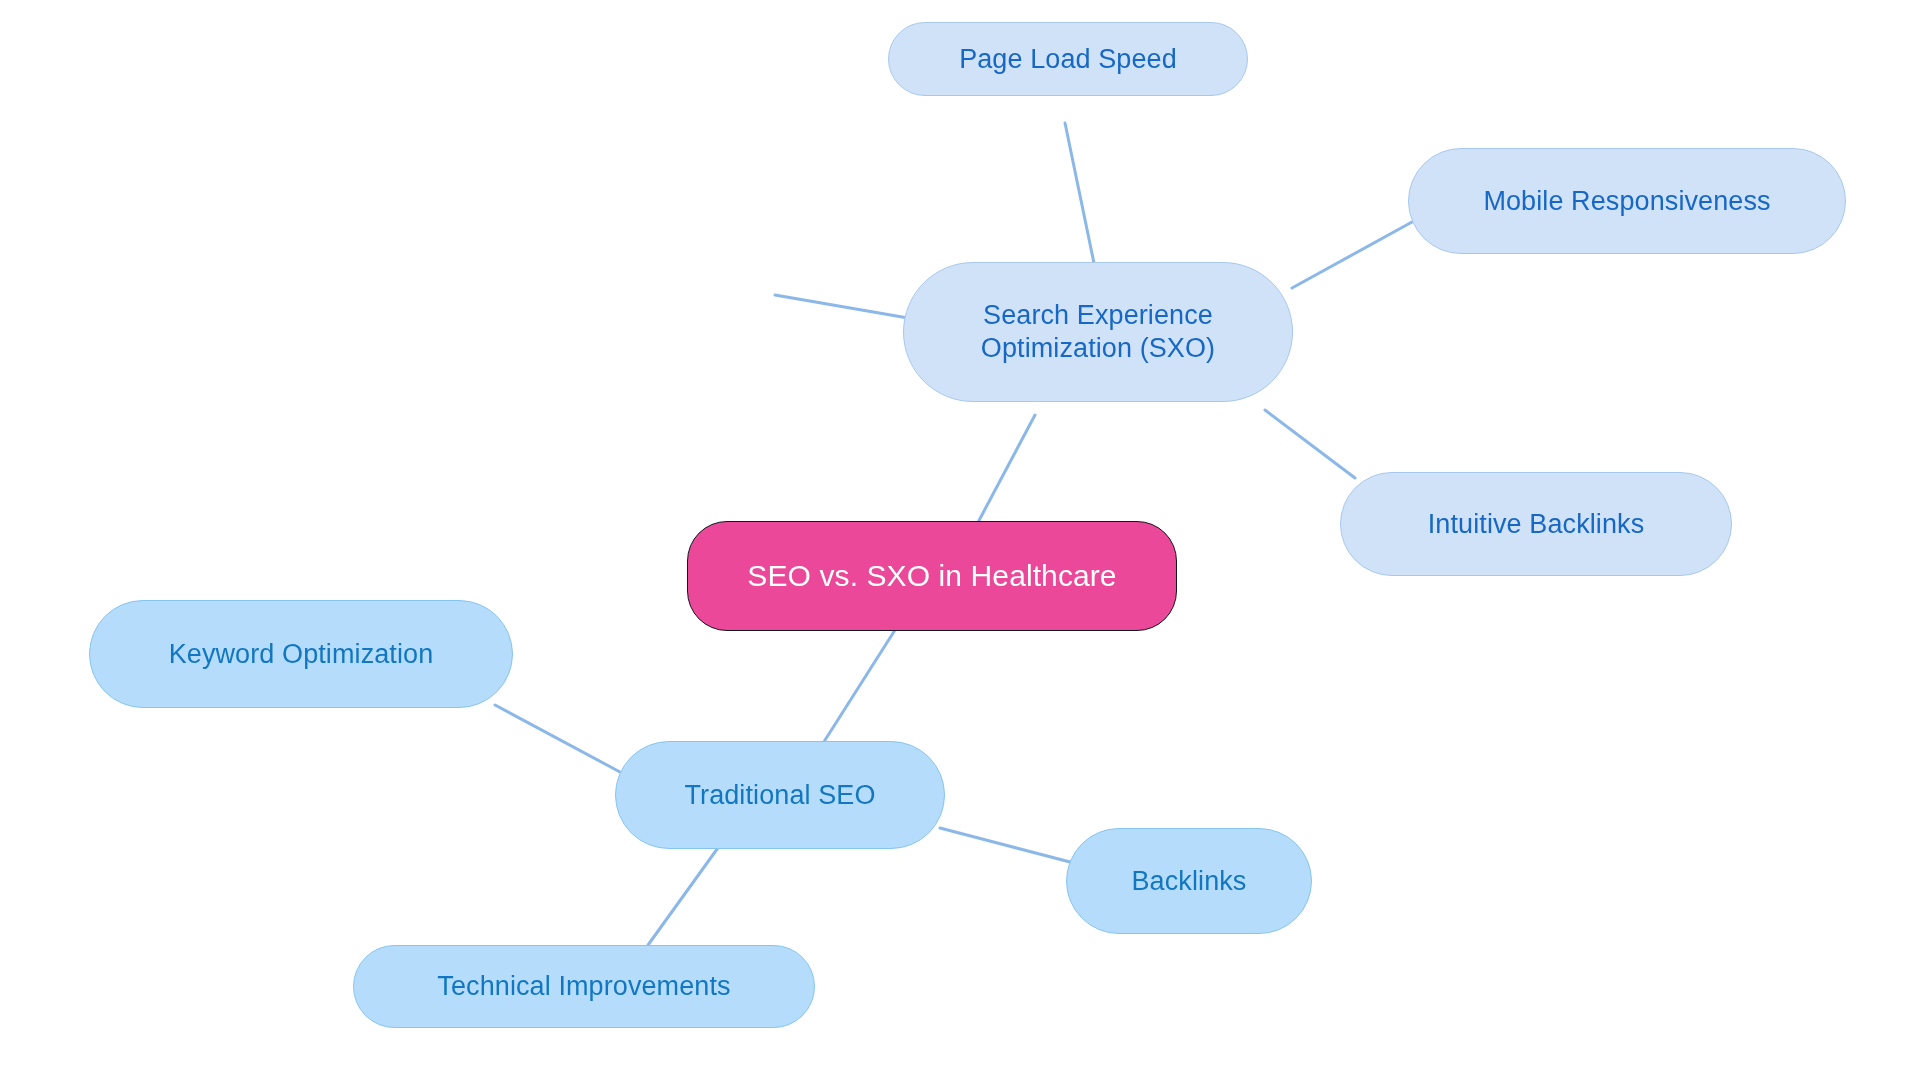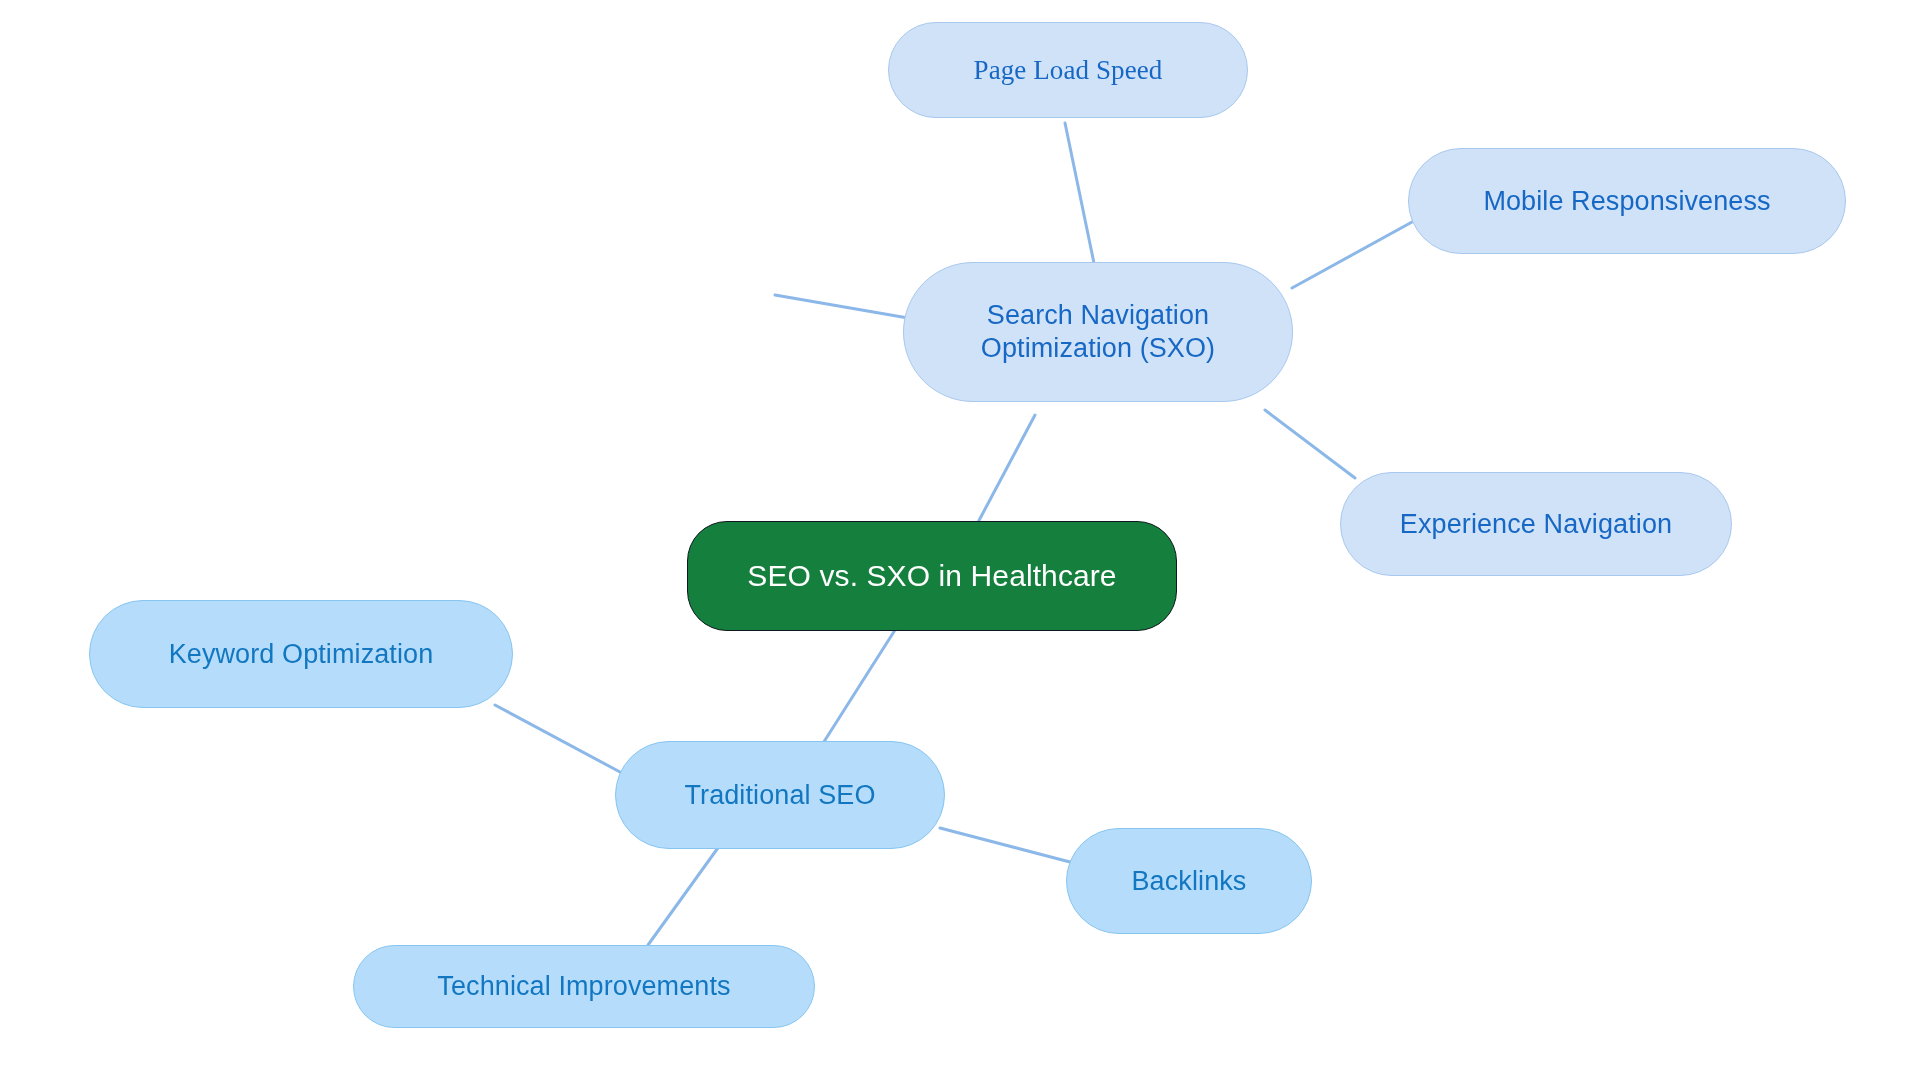--- a/index.html
+++ b/index.html
@@ -32,21 +32,21 @@
     display: flex;
     align-items: center;
     justify-content: center;
     text-align: center;
     border-radius: 999px;
     white-space: pre-line;
     line-height: 1.22;
     letter-spacing: 0.1px;
   }
   .node-root {
-    background: #15803d;
+    background: #ec4899;
     color: #ffffff;
     border: 1px solid #0f1720;
     font-size: 30px;
     border-radius: 40px;
   }
   .node-light {
     background: #d0e2f8;
     color: #1668c4;
     border: 1.6px solid #a8c8ee;
     font-size: 27px;
@@ -70,29 +70,29 @@
       <line x1="1095" y1="268" x2="1065" y2="123"></line>
       <line x1="908" y1="318" x2="775" y2="295"></line>
       <line x1="1292" y1="288" x2="1412" y2="222"></line>
       <line x1="1265" y1="410" x2="1355" y2="478"></line>
       <line x1="620" y1="772" x2="495" y2="705"></line>
       <line x1="720" y1="845" x2="648" y2="945"></line>
       <line x1="940" y1="828" x2="1070" y2="862"></line>
     </g>
   </svg>
 
-  <div class="node node-light" style="left:888px; top:22px; width:360px; height:96px;font-family:Liberation Serif, serif;">Page Load Speed</div>
+  <div class="node node-light" style="left:888px; top:22px; width:360px; height:74px;">Page Load Speed</div>
 
   <div class="node node-light" style="left:1408px; top:148px; width:438px; height:106px;">Mobile Responsiveness</div>
 
 
-  <div class="node node-light" style="left:903px; top:262px; width:390px; height:140px;">Search Navigation
+  <div class="node node-light" style="left:903px; top:262px; width:390px; height:140px;">Search Experience
 Optimization (SXO)</div>
 
-  <div class="node node-light" style="left:1340px; top:472px; width:392px; height:104px;">Experience Navigation</div>
+  <div class="node node-light" style="left:1340px; top:472px; width:392px; height:104px;">Intuitive Backlinks</div>
 
   <div class="node node-root" style="left:687px; top:521px; width:490px; height:110px;">SEO vs. SXO in Healthcare</div>
 
   <div class="node node-strong" style="left:89px; top:600px; width:424px; height:108px;">Keyword Optimization</div>
 
   <div class="node node-strong" style="left:615px; top:741px; width:330px; height:108px;">Traditional SEO</div>
 
   <div class="node node-strong" style="left:1066px; top:828px; width:246px; height:106px;">Backlinks</div>
 
   <div class="node node-strong" style="left:353px; top:945px; width:462px; height:83px;text-align:center;">Technical Improvements</div>

